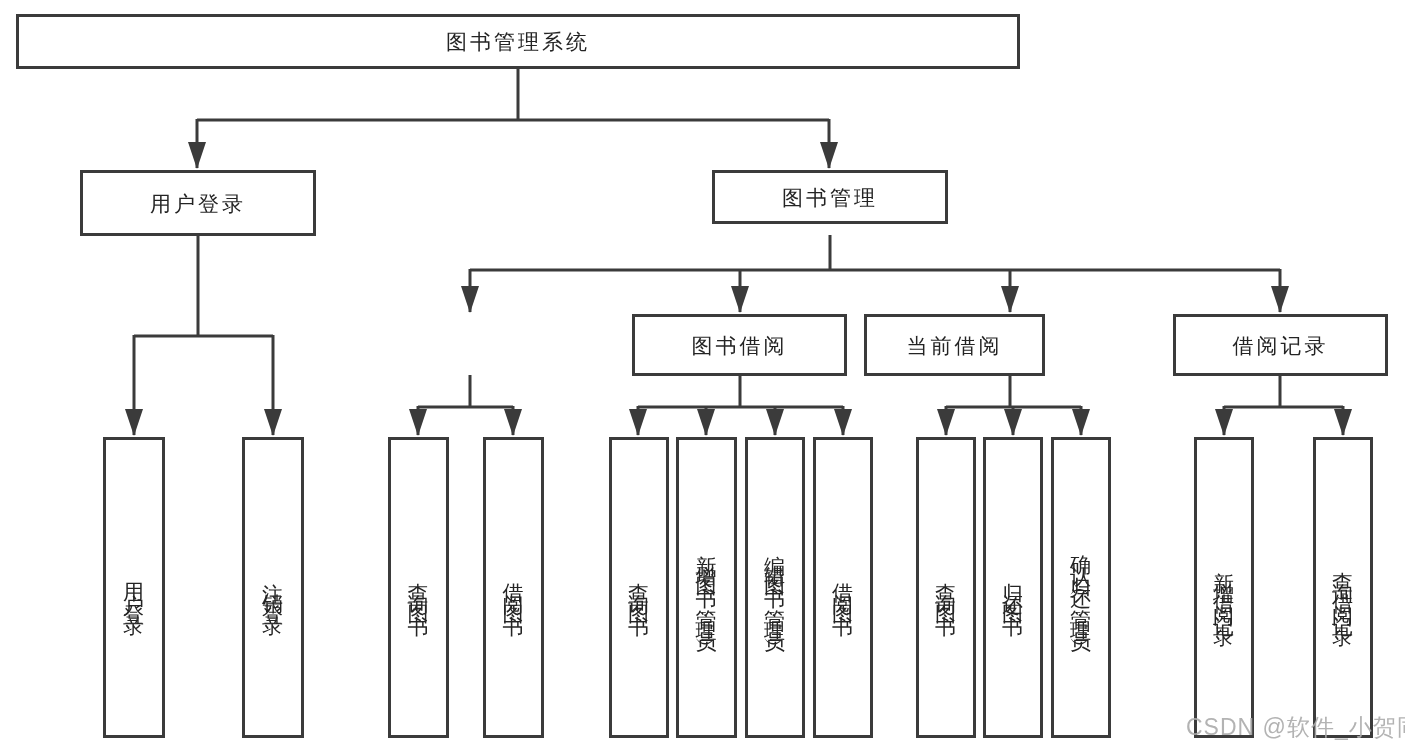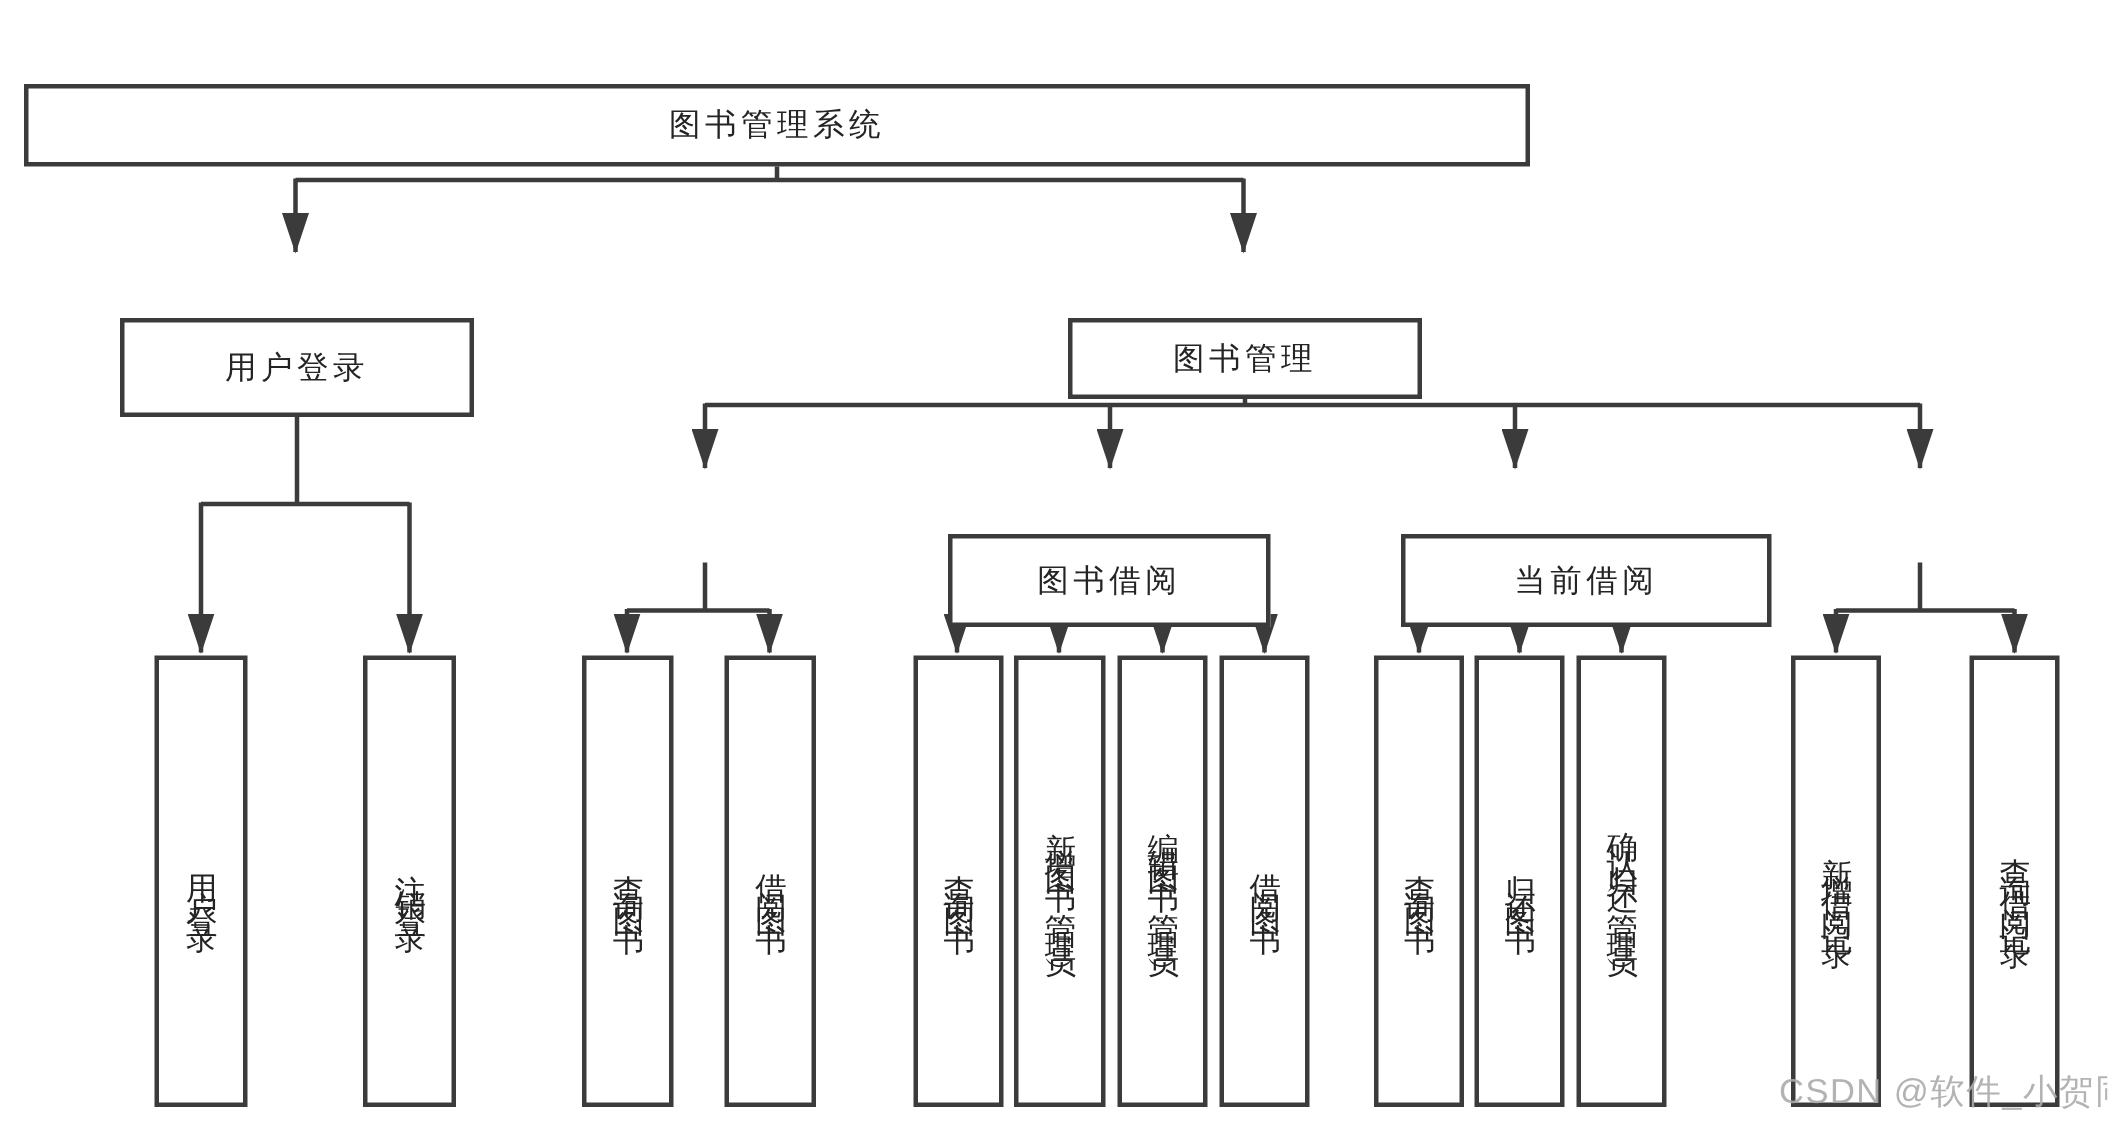--- a/index.html
+++ b/index.html
@@ -19,21 +19,20 @@
     color:#242424;
     display:flex;
     align-items:center;
     justify-content:center;
     text-align:center;
   }
   .node.h{
     font-size:21px;
     letter-spacing:3px;
     line-height:1;
-    margin-top:42px;
   }
   .node.v{
     writing-mode:vertical-rl;
     text-orientation:mixed;
     font-size:21px;
     letter-spacing:11px;
     line-height:1;
     padding:4px 0;
   }
   .watermark{
@@ -96,21 +95,22 @@
       <line x1="1343" y1="406" x2="1343" y2="435" marker-end="url(#ah)"></line>
     </g>
   </svg>
 
   <div class="node h" style="left:16px;top:14px;width:1004px;height:55px">图书管理系统</div>
 
   <div class="node h" style="left:80px;top:170px;width:236px;height:66px">用户登录</div>
   <div class="node h" style="left:712px;top:170px;width:236px;height:54px">图书管理</div>
 
   <div class="node h" style="left:632px;top:314px;width:215px;height:62px">图书借阅</div>
-  <div class="node h" style="left:934px;top:314px;width:247px;height:62px">当前借阅</div>
+  <div class="node h" style="left:864px;top:314px;width:181px;height:62px">当前借阅</div>
+  <div class="node h" style="left:1173px;top:314px;width:215px;height:62px">借阅记录</div>
 
   <div class="node v" style="left:103px;top:437px;width:62px;height:301px">用户登录</div>
   <div class="node v" style="left:242px;top:437px;width:62px;height:301px">注销登录</div>
 
   <div class="node v" style="left:388px;top:437px;width:61px;height:301px">查询图书</div>
   <div class="node v" style="left:483px;top:437px;width:61px;height:301px">借阅图书</div>
 
   <div class="node v" style="left:609px;top:437px;width:60px;height:301px">查询图书</div>
   <div class="node v" style="left:676px;top:437px;width:61px;height:301px">新增图书（管理员）</div>
   <div class="node v" style="left:745px;top:437px;width:60px;height:301px">编辑图书（管理员）</div>

